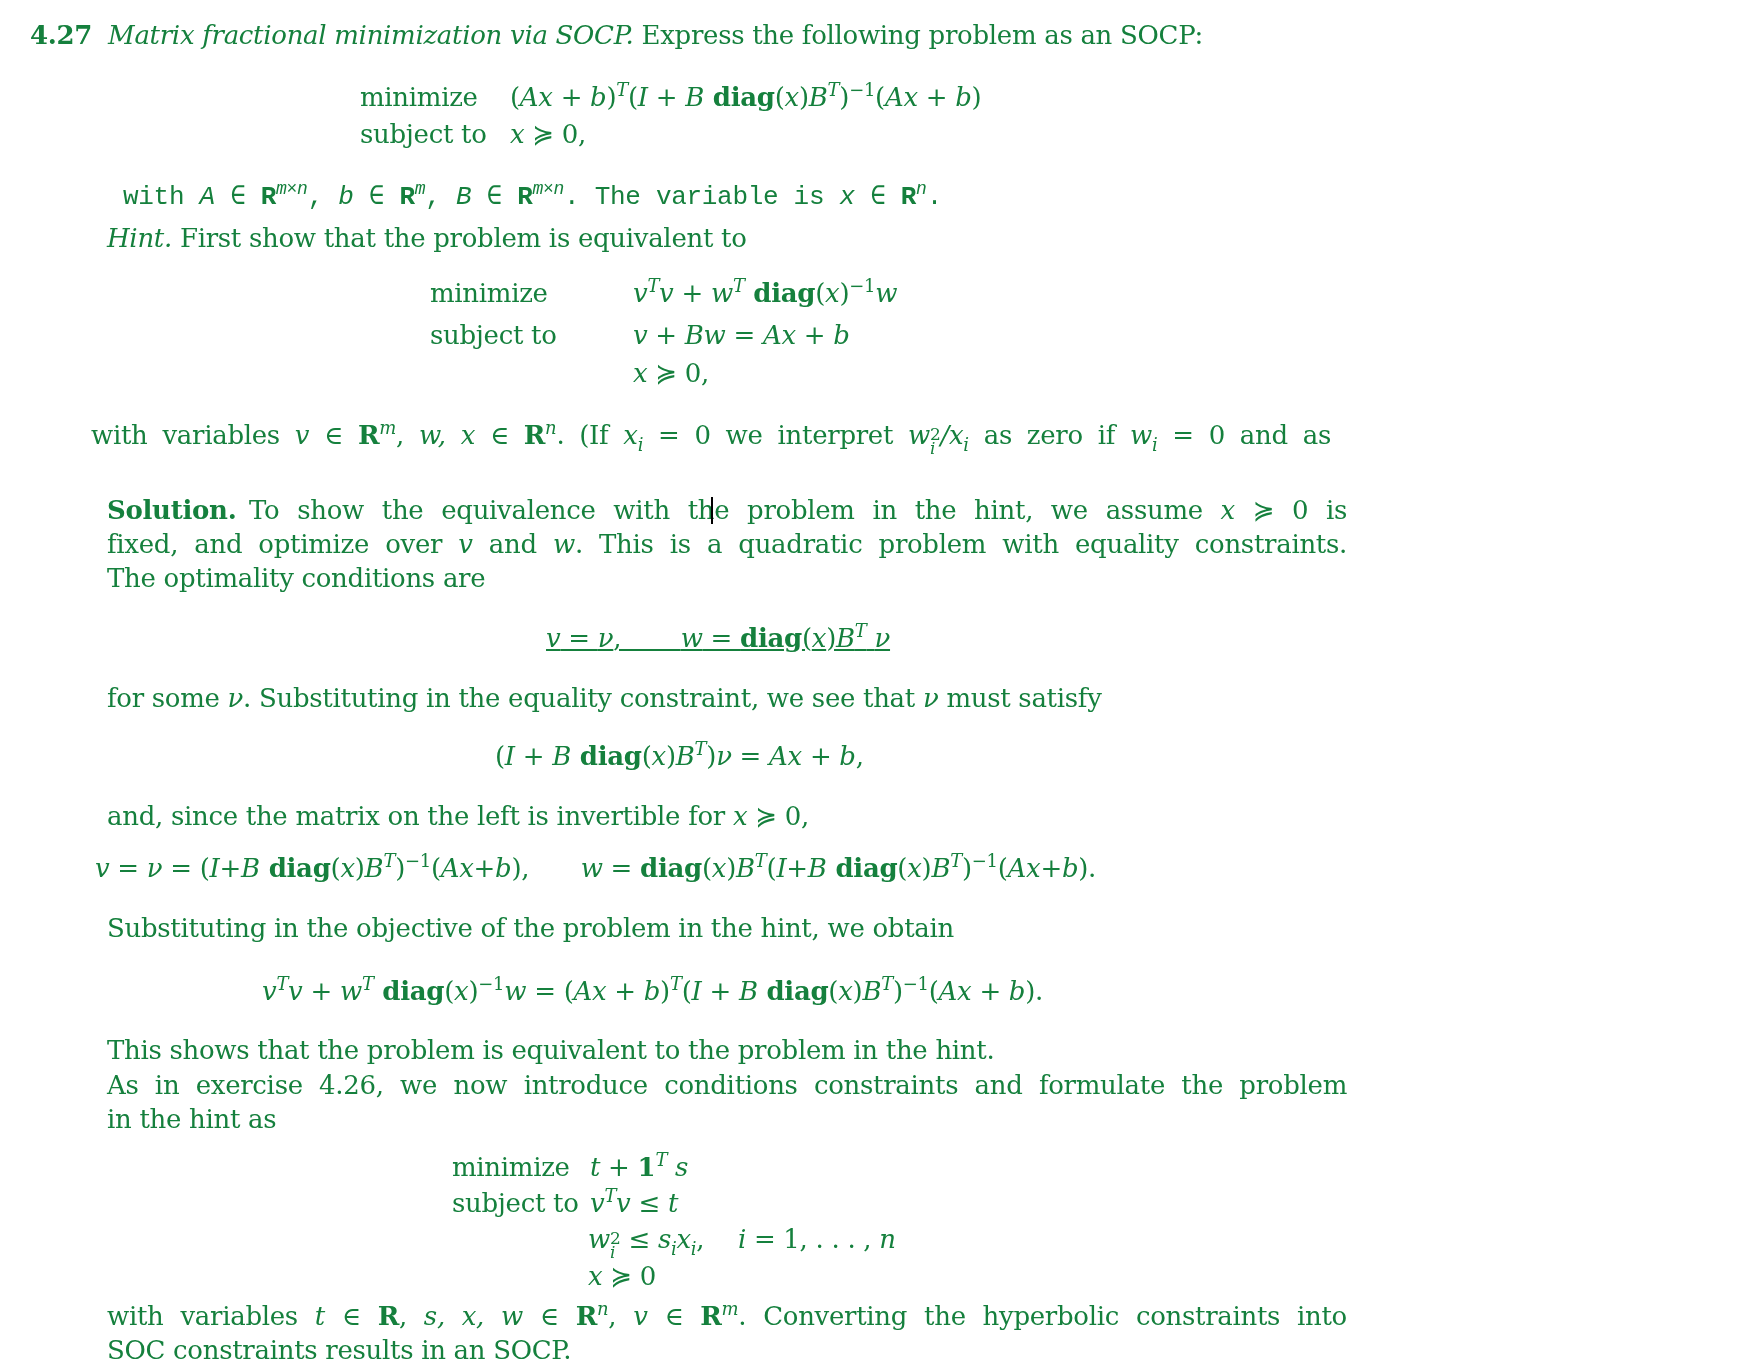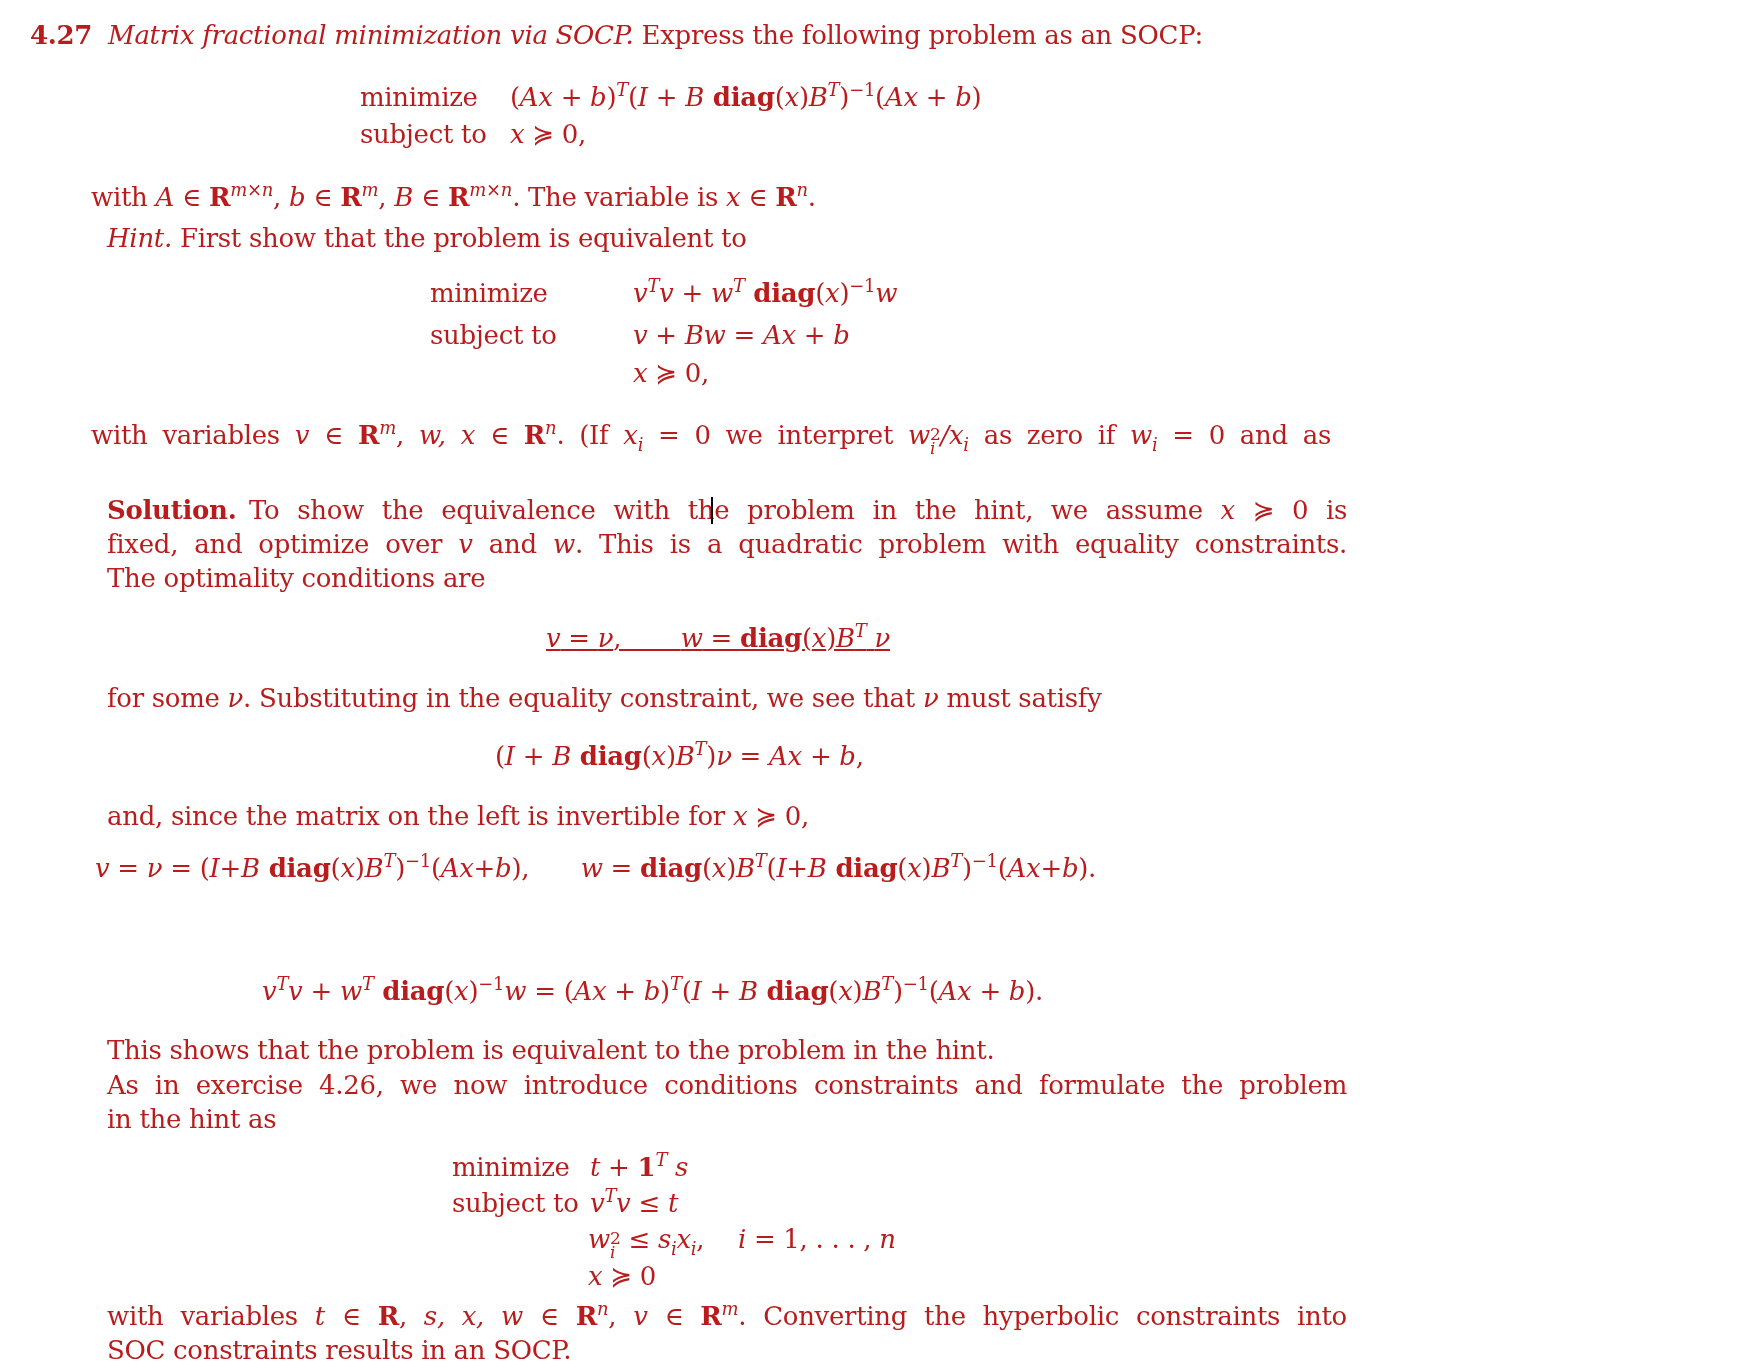--- a/index.html
+++ b/index.html
@@ -15,21 +15,21 @@
   .tk-supn{font-size:18px;position:relative;top:-10px;}
   .tk-sub{font-size:18px;font-style:italic;position:relative;top:7px;}
   .tk-st{display:inline-block;font-size:17px;line-height:14px;vertical-align:-10px;text-align:left;}
   .tk-st .up{display:block;}
   .tk-st .dn{display:block;font-style:italic;}
   .cursor{position:absolute;width:2px;height:27px;background:#000;}
   
   #l-heading{left:30px;top:18px;}
   #b1-min{left:360px;top:80px;}  #b1-obj{left:510px;top:80px;}
   #b1-sub{left:360px;top:117px;} #b1-con{left:510px;top:117px;}
-  #p-with{left:91px;top:180px;}
+  #p-with{left:123px;top:180px;font-family:Liberation Mono, monospace;}
   #p-hint{left:107px;top:221px;}
   #b2-min{left:430px;top:276px;} #b2-obj{left:633px;top:276px;}
   #b2-sub{left:430px;top:318px;} #b2-con1{left:633px;top:318px;}
   #b2-con2{left:633px;top:356px;}
   #p-vars1{left:91px;top:418px;} #p-vars2{left:107px;top:453px;}
   #p-sol1{left:107px;top:493px;} #p-sol2{left:107px;top:527px;} #p-sol3{left:107px;top:561px;}
   #eq-opt{left:546px;top:621px;text-decoration:underline;}
   #p-nu{left:107px;top:681px;}
   #eq-nu{left:495px;top:739px;}
   #p-inv{left:107px;top:799px;}
@@ -40,21 +40,21 @@
   #p-as1{left:107px;top:1068px;} #p-as2{left:107px;top:1102px;}
   #b3-min{left:452px;top:1150px;} #b3-obj{left:590px;top:1150px;}
   #b3-sub{left:452px;top:1186px;} #b3-con1{left:590px;top:1186px;}
   #b3-con2{left:588px;top:1222px;} #b3-con3{left:588px;top:1259px;}
   #p-fin1{left:107px;top:1299px;} #p-fin2{left:107px;top:1333px;}
   #caret{left:711px;top:497px;}
 </style>
 </head>
 <body style="background: rgb(255, 255, 255);">
 
-<div class="page" style="color: #b91c1c;">
+<div class="page" style="color: #15803d;">
 
   <div class="line" id="l-heading"><span class="tk-b">4.27</span><span class="tk-n">  </span><span class="tk-i">Matrix fractional minimization via SOCP.</span><span class="tk-n"> Express the following problem as an SOCP:</span></div>
 
   <div class="line" id="b1-min">minimize</div>
   <div class="line" id="b1-obj"><span class="tk-n">(</span><span class="tk-i">Ax</span><span class="tk-n"> + </span><span class="tk-i">b</span><span class="tk-n">)</span><span class="tk-sup">T</span><span class="tk-n">(</span><span class="tk-i">I</span><span class="tk-n"> + </span><span class="tk-i">B</span><span class="tk-b"> diag</span><span class="tk-n">(</span><span class="tk-i">x</span><span class="tk-n">)</span><span class="tk-i">B</span><span class="tk-sup">T</span><span class="tk-n">)</span><span class="tk-supn">−1</span><span class="tk-n">(</span><span class="tk-i">Ax</span><span class="tk-n"> + </span><span class="tk-i">b</span><span class="tk-n">)</span></div>
   <div class="line" id="b1-sub">subject to</div>
   <div class="line" id="b1-con"><span class="tk-i">x</span><span class="tk-n"> ≽ 0,</span></div>
 
   <div class="line" id="p-with"><span class="tk-n">with </span><span class="tk-i">A</span><span class="tk-n"> ∈ </span><span class="tk-b">R</span><span class="tk-sup">m×n</span><span class="tk-n">, </span><span class="tk-i">b</span><span class="tk-n"> ∈ </span><span class="tk-b">R</span><span class="tk-sup">m</span><span class="tk-n">, </span><span class="tk-i">B</span><span class="tk-n"> ∈ </span><span class="tk-b">R</span><span class="tk-sup">m×n</span><span class="tk-n">. The variable is </span><span class="tk-i">x</span><span class="tk-n"> ∈ </span><span class="tk-b">R</span><span class="tk-sup">n</span><span class="tk-n">.</span></div>
   <div class="line" id="p-hint"><span class="tk-i">Hint.</span><span class="tk-n"> First show that the problem is equivalent to</span></div>
@@ -69,20 +69,21 @@
 
   <div class="line just" id="p-sol1"><span class="tk-b">Solution.</span><span class="tk-n"> To show the equivalence with the problem in the hint, we assume </span><span class="tk-i">x</span><span class="tk-n"> ≽ 0 is</span></div>
   <div class="line" id="p-sol3"><span class="tk-n">The optimality conditions are</span></div>
   <div class="line just" id="p-sol2"><span class="tk-n">fixed, and optimize over </span><span class="tk-i">v</span><span class="tk-n"> and </span><span class="tk-i">w</span><span class="tk-n">. This is a quadratic problem with equality constraints.</span></div>
 
   <div class="line" id="eq-opt"><span class="tk-i">v</span><span class="tk-n"> = </span><span class="tk-i">ν</span><span class="tk-n">,   </span><span class="tk-i">w</span><span class="tk-n"> = </span><span class="tk-b">diag</span><span class="tk-n">(</span><span class="tk-i">x</span><span class="tk-n">)</span><span class="tk-i">B</span><span class="tk-sup">T</span><span class="tk-n"> </span><span class="tk-i">ν</span></div>
   <div class="line" id="p-nu"><span class="tk-n">for some </span><span class="tk-i">ν</span><span class="tk-n">. Substituting in the equality constraint, we see that </span><span class="tk-i">ν</span><span class="tk-n"> must satisfy</span></div>
   <div class="line" id="eq-nu"><span class="tk-n">(</span><span class="tk-i">I</span><span class="tk-n"> + </span><span class="tk-i">B</span><span class="tk-b"> diag</span><span class="tk-n">(</span><span class="tk-i">x</span><span class="tk-n">)</span><span class="tk-i">B</span><span class="tk-sup">T</span><span class="tk-n">)</span><span class="tk-i">ν</span><span class="tk-n"> = </span><span class="tk-i">Ax</span><span class="tk-n"> + </span><span class="tk-i">b</span><span class="tk-n">,</span></div>
   <div class="line" id="p-inv"><span class="tk-n">and, since the matrix on the left is invertible for </span><span class="tk-i">x</span><span class="tk-n"> ≽ 0,</span></div>
   <div class="line" id="eq-vw"><span class="tk-i">v</span><span class="tk-n"> = </span><span class="tk-i">ν</span><span class="tk-n"> = (</span><span class="tk-i">I</span><span class="tk-n">+</span><span class="tk-i">B</span><span class="tk-b"> diag</span><span class="tk-n">(</span><span class="tk-i">x</span><span class="tk-n">)</span><span class="tk-i">B</span><span class="tk-sup">T</span><span class="tk-n">)</span><span class="tk-supn">−1</span><span class="tk-n">(</span><span class="tk-i">Ax</span><span class="tk-n">+</span><span class="tk-i">b</span><span class="tk-n">),  </span><span class="tk-i">w</span><span class="tk-n"> = </span><span class="tk-b">diag</span><span class="tk-n">(</span><span class="tk-i">x</span><span class="tk-n">)</span><span class="tk-i">B</span><span class="tk-sup">T</span><span class="tk-n">(</span><span class="tk-i">I</span><span class="tk-n">+</span><span class="tk-i">B</span><span class="tk-b"> diag</span><span class="tk-n">(</span><span class="tk-i">x</span><span class="tk-n">)</span><span class="tk-i">B</span><span class="tk-sup">T</span><span class="tk-n">)</span><span class="tk-supn">−1</span><span class="tk-n">(</span><span class="tk-i">Ax</span><span class="tk-n">+</span><span class="tk-i">b</span><span class="tk-n">).</span></div>
+  <div class="line" id="p-subobj"><span class="tk-n">Substituting in the objective of the problem in the hint, we obtain</span></div>
   <div class="line" id="eq-obj"><span class="tk-i">v</span><span class="tk-sup">T</span><span class="tk-i">v</span><span class="tk-n"> + </span><span class="tk-i">w</span><span class="tk-sup">T</span><span class="tk-b"> diag</span><span class="tk-n">(</span><span class="tk-i">x</span><span class="tk-n">)</span><span class="tk-supn">−1</span><span class="tk-i">w</span><span class="tk-n"> = (</span><span class="tk-i">Ax</span><span class="tk-n"> + </span><span class="tk-i">b</span><span class="tk-n">)</span><span class="tk-sup">T</span><span class="tk-n">(</span><span class="tk-i">I</span><span class="tk-n"> + </span><span class="tk-i">B</span><span class="tk-b"> diag</span><span class="tk-n">(</span><span class="tk-i">x</span><span class="tk-n">)</span><span class="tk-i">B</span><span class="tk-sup">T</span><span class="tk-n">)</span><span class="tk-supn">−1</span><span class="tk-n">(</span><span class="tk-i">Ax</span><span class="tk-n"> + </span><span class="tk-i">b</span><span class="tk-n">).</span></div>
   <div class="line" id="p-this"><span class="tk-n">This shows that the problem is equivalent to the problem in the hint.</span></div>
 
   <div class="line just" id="p-as1"><span class="tk-n">As in exercise 4.26, we now introduce conditions constraints and formulate the problem</span></div>
   <div class="line" id="p-as2"><span class="tk-n">in the hint as</span></div>
 
   <div class="line" id="b3-min">minimize</div>
   <div class="line" id="b3-obj"><span class="tk-i">t</span><span class="tk-n"> + </span><span class="tk-b">1</span><span class="tk-sup">T</span><span class="tk-n"> </span><span class="tk-i">s</span></div>
   <div class="line" id="b3-sub">subject to</div>
   <div class="line" id="b3-con1"><span class="tk-i">v</span><span class="tk-sup">T</span><span class="tk-i">v</span><span class="tk-n"> ≤ </span><span class="tk-i">t</span></div>

